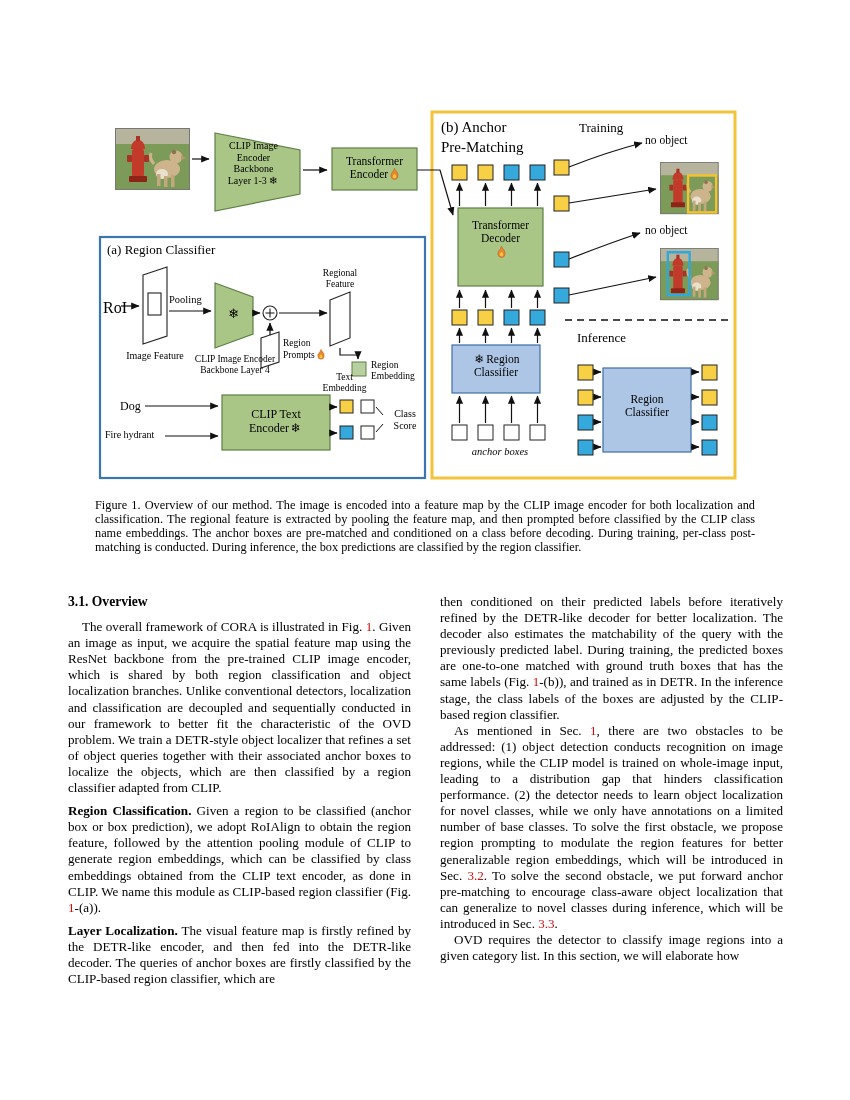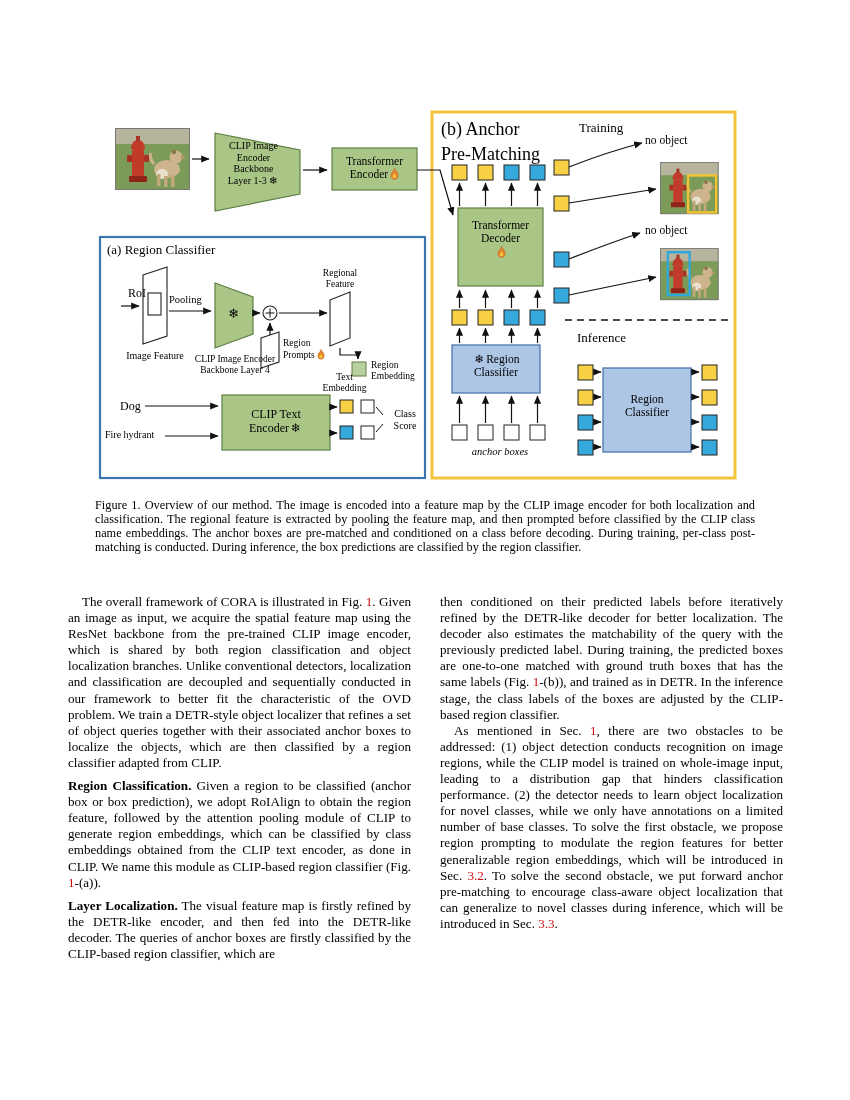--- a/index.html
+++ b/index.html
@@ -208,21 +208,21 @@
 Encoder
 Backbone
 Layer 1-3</span><span class="snow">❄</span></div>
     <div class="lbl c" style="left:238px;top:45px;width:83px;font-size:11.5px;"><span>Transformer
 Encoder</span><svg class="flame" viewBox="0 0 10 13" width="9" height="12">
           <path d="M5 0 C6 3 9 4 9 8 A4 4.5 0 0 1 1 8 C1 5 4 4 5 0 Z" fill="#e8862d" stroke="#b05a10" stroke-width="0.5"></path>
           <path d="M5 6 C5.8 7.5 7 8 6.8 9.8 A2 2.2 0 0 1 3 9.5 C3 8 4.6 7.6 5 6 Z" fill="#f6c73c"></path>
         </svg></div>
 
     <div class="lbl" style="left:12px;top:132px;font-size:13px;"><span>(a) Region Classifier</span></div>
-    <div class="lbl" style="left:8px;top:176px;font-size:12px;margin-left:25px;"><span>RoI</span></div>
+    <div class="lbl" style="left:8px;top:189px;font-size:16px;"><span>RoI</span></div>
     <div class="lbl" style="left:74px;top:184px;font-size:10.5px;"><span>Pooling</span></div>
     <div class="lbl c" style="left:20px;top:240px;width:80px;font-size:10px;"><span>Image Feature</span></div>
     <div class="lbl c" style="left:90px;top:244px;width:100px;font-size:9.5px;"><span>CLIP Image Encoder
 Backbone Layer 4</span></div>
     <div class="lbl" style="left:131px;top:196px;font-size:13px;"><span class="snow">❄</span></div>
     <div class="lbl" style="left:188px;top:228px;font-size:9.5px;"><span>Region
 Prompts</span><svg class="flame" viewBox="0 0 10 13" width="8" height="11">
           <path d="M5 0 C6 3 9 4 9 8 A4 4.5 0 0 1 1 8 C1 5 4 4 5 0 Z" fill="#e8862d" stroke="#b05a10" stroke-width="0.5"></path>
           <path d="M5 6 C5.8 7.5 7 8 6.8 9.8 A2 2.2 0 0 1 3 9.5 C3 8 4.6 7.6 5 6 Z" fill="#f6c73c"></path>
         </svg></div>
@@ -232,21 +232,21 @@
 Embedding</span></div>
     <div class="lbl c" style="left:222px;top:262px;width:55px;font-size:9.5px;"><span>Text
 Embedding</span></div>
     <div class="lbl" style="left:25px;top:289px;font-size:12px;"><span>Dog</span></div>
     <div class="lbl" style="left:10px;top:319px;font-size:10px;"><span>Fire hydrant</span></div>
     <div class="lbl c" style="left:129px;top:297px;width:104px;font-size:12px;"><span>CLIP Text
 Encoder</span><span class="snow">❄</span></div>
     <div class="lbl c" style="left:289px;top:298px;width:42px;font-size:10px;"><span>Class
 Score</span></div>
 
-    <div class="lbl" style="left:346px;top:7px;font-size:18px;line-height:25px;"><span>(b) Anchor
+    <div class="lbl" style="left:346px;top:7px;font-size:15px;line-height:20px;"><span>(b) Anchor
 Pre-Matching</span></div>
     <div class="lbl" style="left:484px;top:10px;font-size:13px;"><span>Training</span></div>
     <div class="lbl c" style="left:364px;top:109px;width:83px;font-size:11.5px;"><span>Transformer
 Decoder
 </span><svg class="flame" viewBox="0 0 10 13" width="9" height="12">
           <path d="M5 0 C6 3 9 4 9 8 A4 4.5 0 0 1 1 8 C1 5 4 4 5 0 Z" fill="#e8862d" stroke="#b05a10" stroke-width="0.5"></path>
           <path d="M5 6 C5.8 7.5 7 8 6.8 9.8 A2 2.2 0 0 1 3 9.5 C3 8 4.6 7.6 5 6 Z" fill="#f6c73c"></path>
         </svg></div>
     <div class="lbl c" style="left:358px;top:243px;width:86px;font-size:11.5px;"><span class="snow">❄</span><span>Region
 Classifier</span></div>
@@ -254,23 +254,25 @@
     <div class="lbl" style="left:550px;top:24px;font-size:11.5px;"><span>no object</span></div>
     <div class="lbl" style="left:550px;top:114px;font-size:11.5px;"><span>no object</span></div>
     <div class="lbl" style="left:482px;top:220px;font-size:13px;"><span>Inference</span></div>
     <div class="lbl c" style="left:509px;top:283px;width:86px;font-size:11.5px;"><span>Region
 Classifier</span></div>
   </div>
 
   <div class="caption">Figure 1. Overview of our method. The image is encoded into a feature map by the CLIP image encoder for both localization and classification. The regional feature is extracted by pooling the feature map, and then prompted before classified by the CLIP class name embeddings. The anchor boxes are pre-matched and conditioned on a class before decoding. During training, per-class post-matching is conducted. During inference, the box predictions are classified by the region classifier.</div>
 
   <div class="col col-left">
+    <div class="sec-head">3.1. Overview</div>
     <p class="indent"><span>The overall framework of CORA is illustrated in Fig. </span><span class="run-link">1</span><span>. Given an image as input, we acquire the spatial feature map using the ResNet backbone from the pre-trained CLIP image encoder, which is shared by both region classification and object localization branches. Unlike conventional detectors, localization and classification are decoupled and sequentially conducted in our framework to better fit the characteristic of the OVD problem. We train a DETR-style object localizer that refines a set of object queries together with their associated anchor boxes to localize the objects, which are then classified by a region classifier adapted from CLIP.</span></p>
     <p class="p-gap"><span class="run-bold">Region Classification.</span><span> Given a region to be classified (anchor box or box prediction), we adopt RoIAlign to obtain the region feature, followed by the attention pooling module of CLIP to generate region embeddings, which can be classified by class embeddings obtained from the CLIP text encoder, as done in CLIP. We name this module as CLIP-based region classifier (Fig. </span><span class="run-link">1</span><span>-(a)).</span></p>
     <p class="p-gap"><span class="run-bold">Layer Localization.</span><span> The visual feature map is firstly refined by the DETR-like encoder, and then fed into the DETR-like decoder. The queries of anchor boxes are firstly classified by the CLIP-based region classifier, which are</span></p>
   </div>
 
   <div class="col col-right">
     <p><span>then conditioned on their predicted labels before iteratively refined by the DETR-like decoder for better localization. The decoder also estimates the matchability of the query with the previously predicted label. During training, the predicted boxes are one-to-one matched with ground truth boxes that has the same labels (Fig. </span><span class="run-link">1</span><span>-(b)), and trained as in DETR. In the inference stage, the class labels of the boxes are adjusted by the CLIP-based region classifier.</span></p>
     <p class="indent"><span>As mentioned in Sec. </span><span class="run-link">1</span><span>, there are two obstacles to be addressed: (1) object detection conducts recognition on image regions, while the CLIP model is trained on whole-image input, leading to a distribution gap that hinders classification performance. (2) the detector needs to learn object localization for novel classes, while we only have annotations on a limited number of base classes. To solve the first obstacle, we propose region prompting to modulate the region features for better generalizable region embeddings, which will be introduced in Sec. </span><span class="run-link">3.2</span><span>. To solve the second obstacle, we put forward anchor pre-matching to encourage class-aware object localization that can generalize to novel classes during inference, which will be introduced in Sec. </span><span class="run-link">3.3</span><span>.</span></p>
+    <p class="indent"><span>OVD requires the detector to classify image regions into a given category list. In this section, we will elaborate how</span></p>
   </div>
 
 </div>
 
 </body></html>

